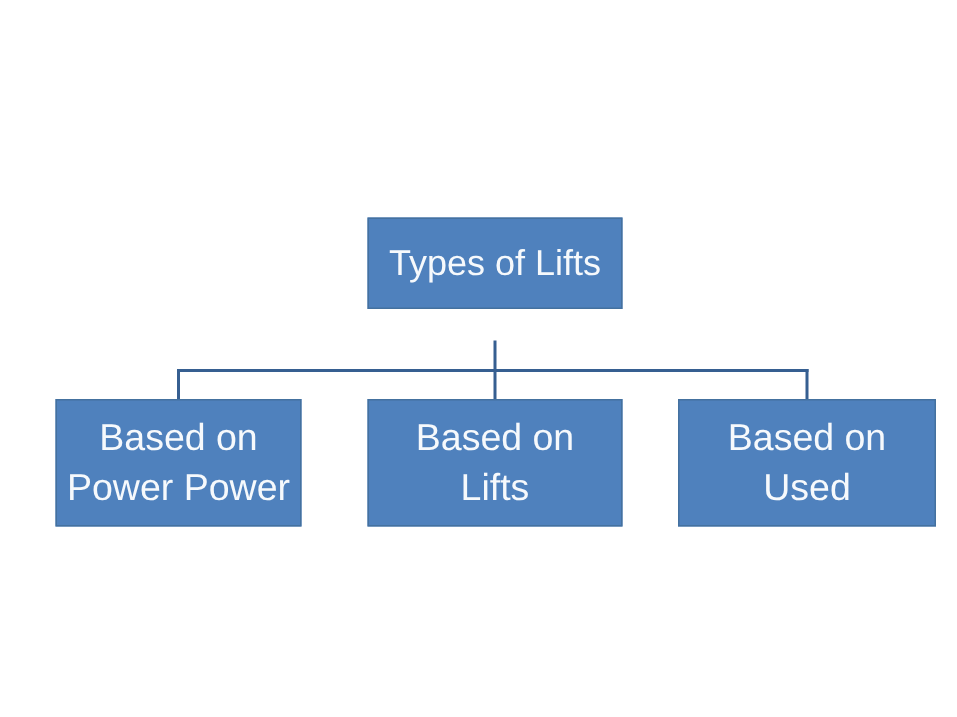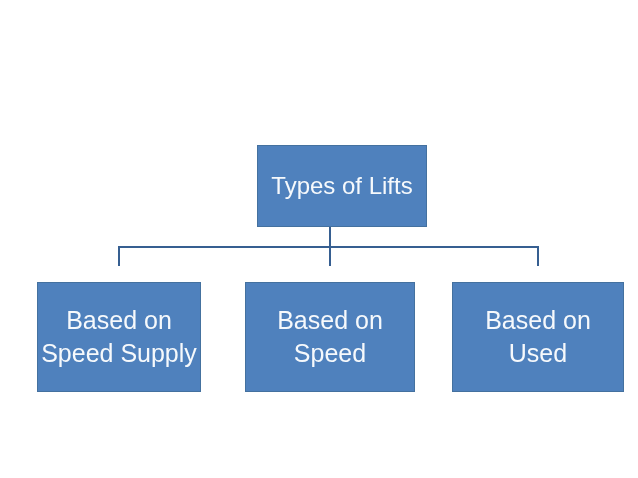--- a/index.html
+++ b/index.html
@@ -25,28 +25,28 @@
     color:var(--text);
     display:flex;
     flex-direction:column;
     align-items:center;
     justify-content:center;
     text-align:center;
     white-space:nowrap;
   }
   .node .line{display:block;}
   .node-root{
-    left:257px;top:145px;width:170px;height:82px;
+    left:245px;top:145px;width:170px;height:61px;
     font-size:24px;
     align-items:center;
   }
   .node-child{
     font-size:25px;
     line-height:33px;
-    top:266px;height:110px;margin-top:16px;
+    top:266px;height:85px;
   }
   .node-child-0{left:37px;width:164px;}
   .node-child-1{left:245px;width:170px;}
   .node-child-2{left:452px;width:172px;}
   .conn{
     position:absolute;
     background:var(--connector);
   }
   .conn-stub      {left:329px;top:227px;width:2px;height:20px;}
   .conn-rail      {left:118px;top:246px;width:421px;height:2px;}
@@ -64,26 +64,26 @@
   </div>
 
   <div class="conn conn-stub"></div>
   <div class="conn conn-rail"></div>
   <div class="conn conn-drop-left"></div>
   <div class="conn conn-drop-mid"></div>
   <div class="conn conn-drop-right"></div>
 
   <div class="node node-child node-child-0">
     <span class="line">Based on</span>
-    <span class="line">Speed Supply</span>
+    <span class="line">Power Power</span>
   </div>
 
   <div class="node node-child node-child-1">
     <span class="line">Based on</span>
-    <span class="line">Speed</span>
+    <span class="line">Lifts</span>
   </div>
 
   <div class="node node-child node-child-2">
     <span class="line">Based on</span>
     <span class="line">Used</span>
   </div>
 
 </div>
 
 </body></html>

